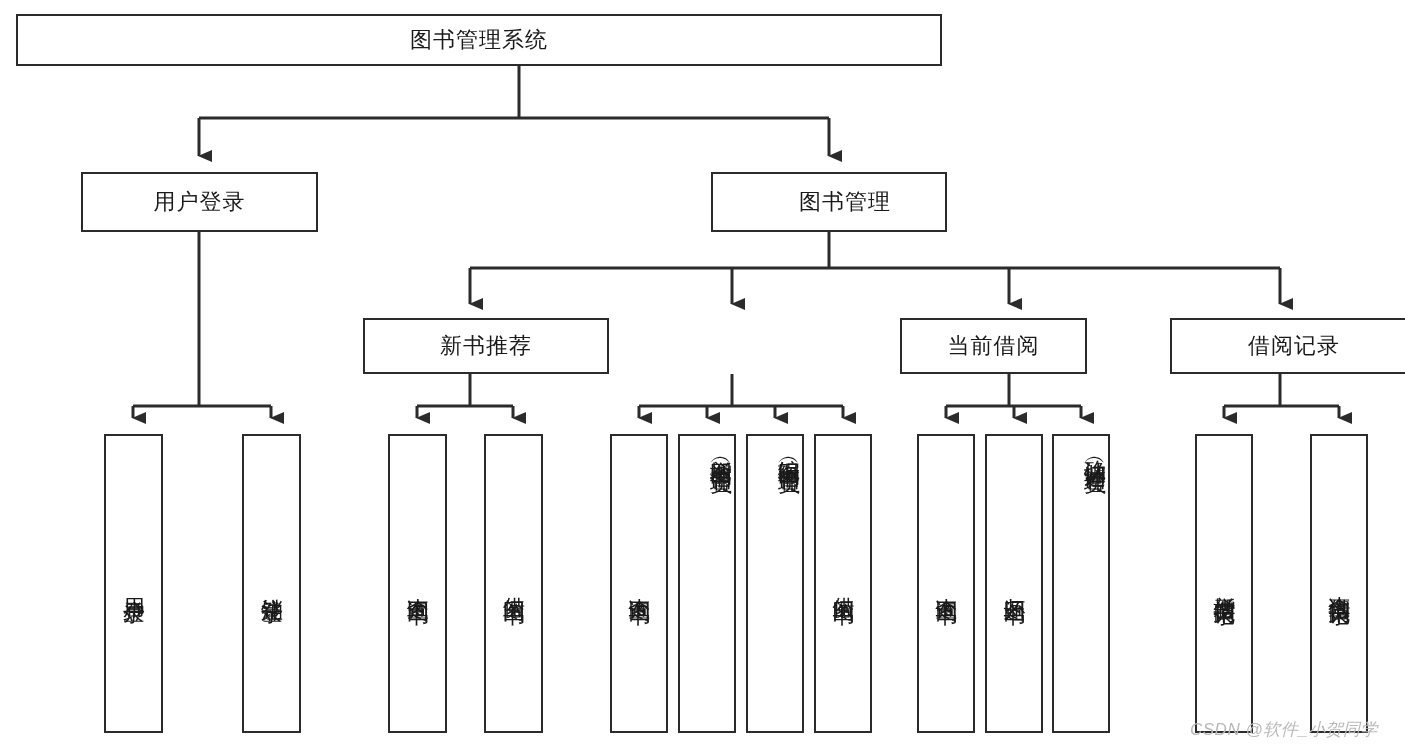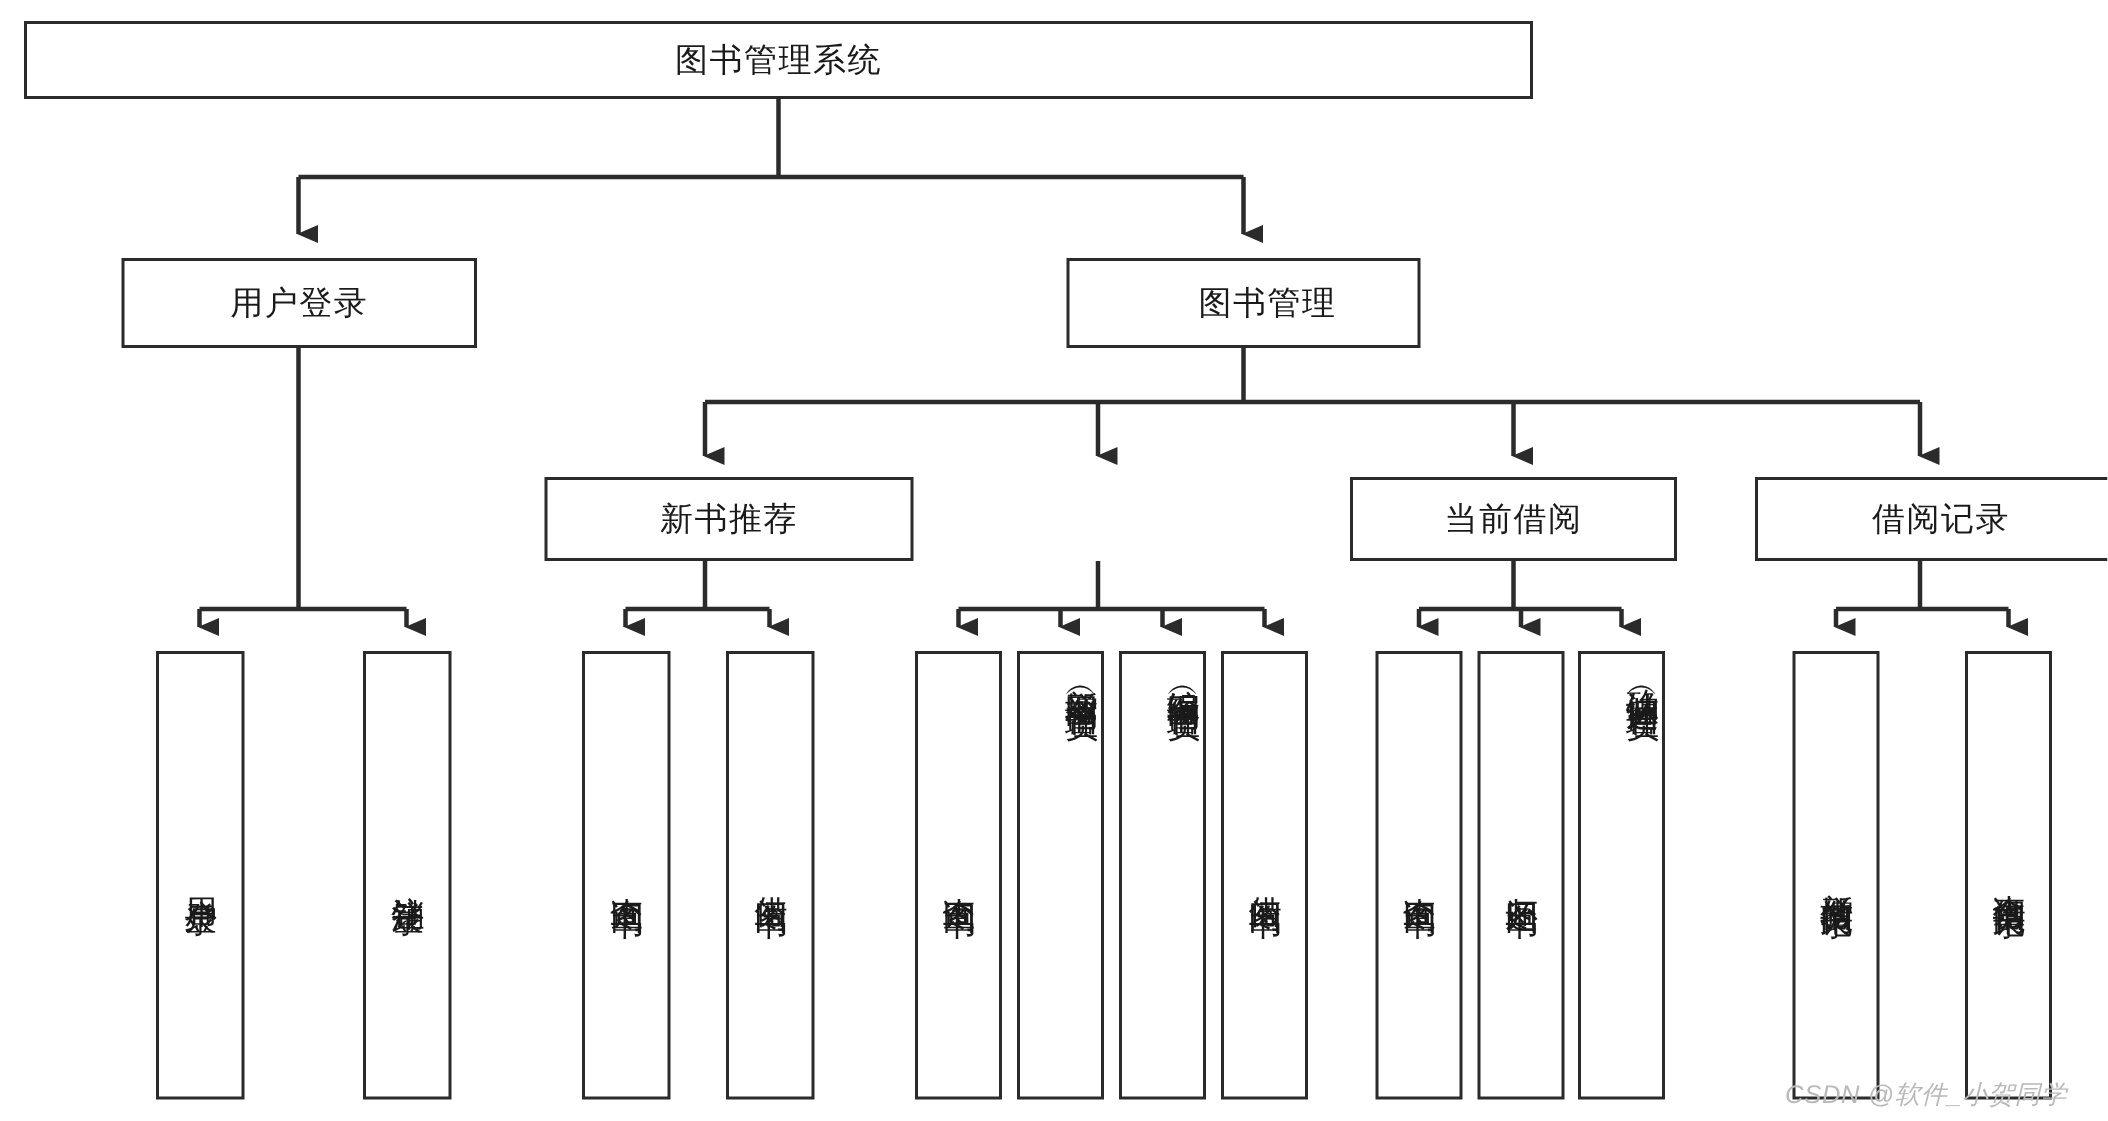--- a/index.html
+++ b/index.html
@@ -113,27 +113,27 @@
       <path d="M 1014 406 L 1014 418" marker-end="url(#arrow)"></path>
       <path d="M 1081 406 L 1081 418" marker-end="url(#arrow)"></path>
 
       <path d="M 1280 374 L 1280 406"></path>
       <path d="M 1224 406 L 1339 406"></path>
       <path d="M 1224 406 L 1224 418" marker-end="url(#arrow)"></path>
       <path d="M 1339 406 L 1339 418" marker-end="url(#arrow)"></path>
     </g>
   </svg>
 
-  <div class="node horiz" id="node-root" style="left: 16px; top: 14px; width: 1006px; height: 52px;">图书管理系统</div>
+  <div class="node horiz" id="node-root" style="left: 16px; top: 14px; width: 926px; height: 52px;">图书管理系统</div>
 
   <div class="node horiz" id="node-user-login" style="left: 81px; top: 172px; width: 237px; height: 60px;">用户登录</div>
   <div class="node horiz" id="node-book-management" style="left: 711px; top: 172px; width: 236px; height: 60px; padding-left: 32px;">图书管理</div>
 
   <div class="node horiz" id="node-new-book-recommend" style="left: 363px; top: 318px; width: 246px; height: 56px;">新书推荐</div>
-  <div class="node horiz" id="node-current-borrow" style="left: 900px; top: 318px; width: 218px; height: 56px;">当前借阅</div>
+  <div class="node horiz" id="node-current-borrow" style="left: 900px; top: 318px; width: 187px; height: 56px;">当前借阅</div>
   <div class="node horiz" id="node-borrow-record" style="left: 1170px; top: 318px; width: 248px; height: 56px;">借阅记录</div>
 
   <div class="node vert centered" id="leaf-0" style="left: 104px; top: 434px; width: 59px; height: 299px;">用户登录</div>
   <div class="node vert centered" id="leaf-1" style="left: 242px; top: 434px; width: 59px; height: 299px;">注销登录</div>
   <div class="node vert centered" id="leaf-2" style="left: 388px; top: 434px; width: 59px; height: 299px;">查询图书</div>
   <div class="node vert centered" id="leaf-3" style="left: 484px; top: 434px; width: 59px; height: 299px;">借阅图书</div>
   <div class="node vert centered" id="leaf-4" style="left: 610px; top: 434px; width: 58px; height: 299px;">查询图书</div>
   <div class="node vert" id="leaf-5" style="left: 678px; top: 434px; width: 58px; height: 299px;">新增图书（管理员）</div>
   <div class="node vert" id="leaf-6" style="left: 746px; top: 434px; width: 58px; height: 299px;">编辑图书（管理员）</div>
   <div class="node vert centered" id="leaf-7" style="left: 814px; top: 434px; width: 58px; height: 299px;">借阅图书</div>

